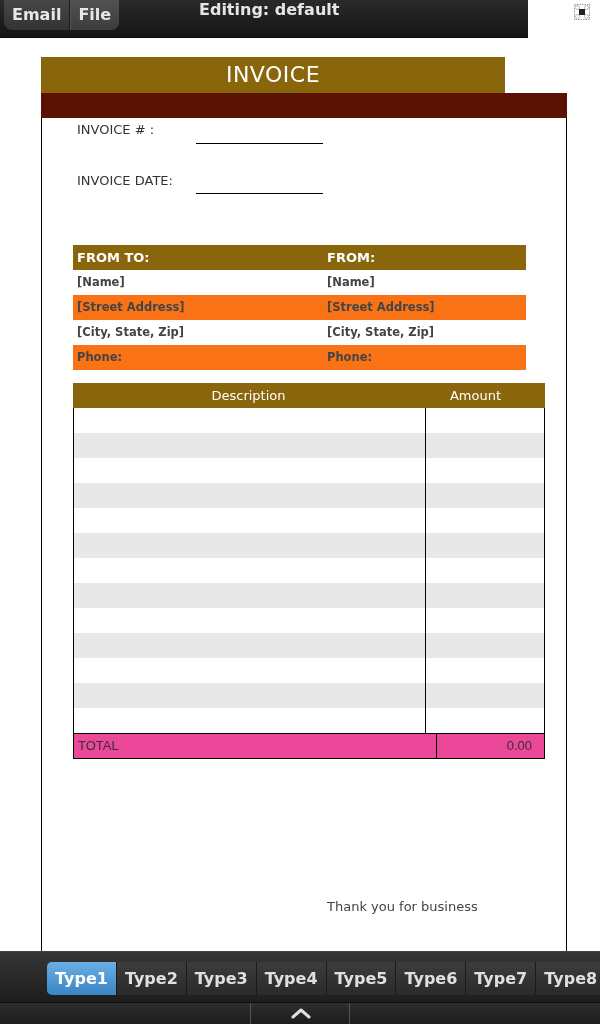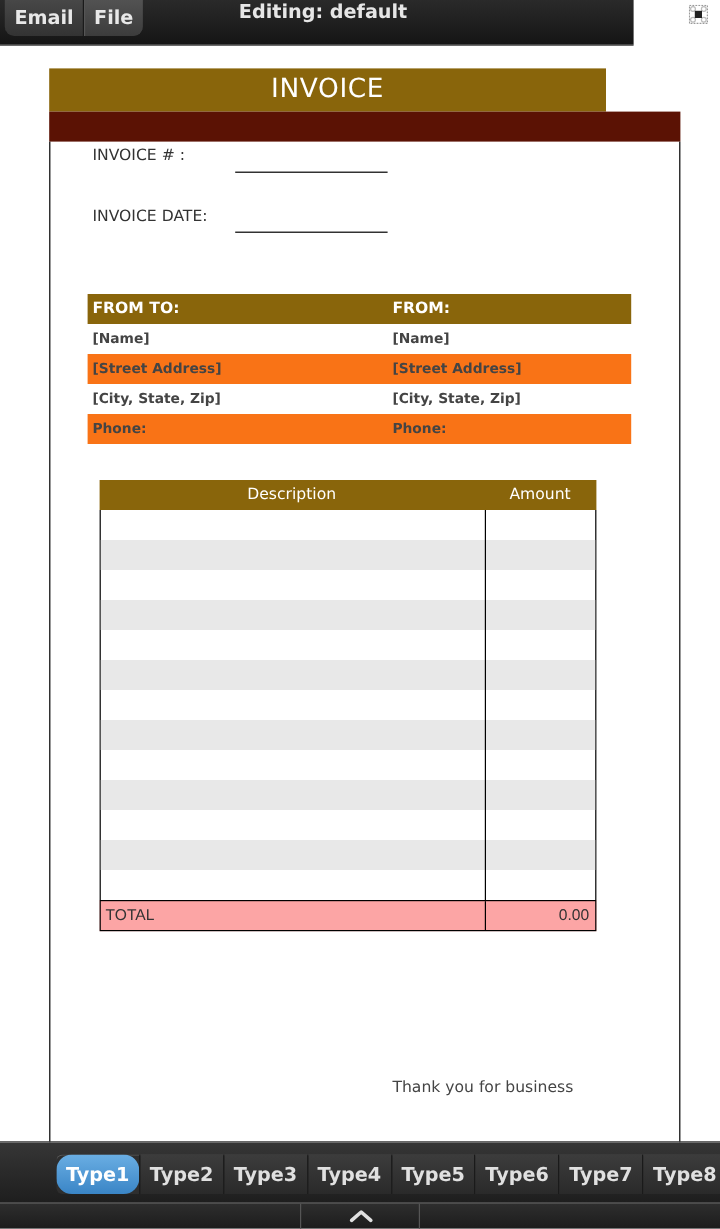--- a/index.html
+++ b/index.html
@@ -58,33 +58,33 @@
   }
   .addr-row { display: flex; height: 25px; font-weight: bold; }
   .addr-row.head { background: #89650b; color: #fff; font-weight: bold; font-size: 13px; }
   .addr-row.gray { background: #f97316; }
   .addr-cell { width: 250px; padding-left: 4px; line-height: 25px; font-size: 11.5px; color: #444; }
   .addr-row.head .addr-cell { color: #fff; font-size: 13px; }
   .addr-cell + .addr-cell { width: 203px; }
 
   
   .items {
-    position: absolute; left: 73px; top: 400px; width: 414px; margin-left: 10px;
+    position: absolute; left: 73px; top: 383px; width: 472px;
   }
   .items-head { display: flex; height: 25px; background: #89650b; color: #fff; font-size: 13px; line-height: 25px; }
   .items-head .c-desc { width: 351px; text-align: center; }
   .items-head .c-amt { width: 103px; text-align: center; }
   .items-body { border-left: 1px solid #000; border-right: 1px solid #000; position: relative; }
   .item-row { display: flex; height: 25px; }
   .item-row:nth-child(even) { background: #e8e8e8; }
   .item-row .c-desc { width: 351px; cursor: text; }
   .item-row .c-amt { width: 101px; border-left: 1px solid #000; cursor: text; }
   .total-row {
-    display: flex; height: 26px; border: 1px solid #000; background: #fca5a5;
-    font-family: "Liberation Sans", sans-serif; font-size: 13px; color: #333; line-height: 24px;
+    display: flex; height: 26px; border: 1px solid #000; background: #ec4899;
+    font-family: "Liberation Sans", sans-serif; font-size: 13px; color: #333; line-height: 24px; gap: 11px;
   }
   .total-row .c-desc { width: 351px; padding-left: 4px; }
   .total-row .c-amt { width: 101px; border-left: 1px solid #000; text-align: right; padding-right: 5px; }
 
   .thanks {
     position: absolute; left: 327px; top: 899px; font-size: 13px; color: #444; line-height: 16px;
   }
 
   
   .bottombar {
@@ -95,21 +95,21 @@
   .seg {
     position: absolute; left: 47px; top: 10px; height: 33px; display: flex;
     border-radius: 5px; overflow: hidden; background: #2e2e2e;
     box-shadow: 0 1px 0 #5a5a5a inset;
   }
   .seg-btn {
     height: 33px; padding: 0 8px; line-height: 33px; color: #e0e0e0; font-weight: bold;
     font-size: 16px; border-left: 1px solid #1a1a1a; background: linear-gradient(#3c3c3c, #2a2a2a);
     cursor: pointer;
   }
-  .seg-btn:first-child { border-left: none; border-radius: 13px; }
+  .seg-btn:first-child { border-left: none; }
   .seg-btn.active { background: linear-gradient(#6aaee3, #3a85c6); color: #ffffff; }
 
   .navbar {
     position: absolute; left: 0; top: 1002px; width: 600px; height: 22px;
     background: linear-gradient(#2e2e2e, #1c1c1c);
     border-top: 1px solid #0e0e0e;
   }
   .nav-handle {
     position: absolute; left: 250px; top: 0; width: 100px; height: 22px;
     border-left: 1px solid #555; border-right: 1px solid #555; cursor: pointer;

